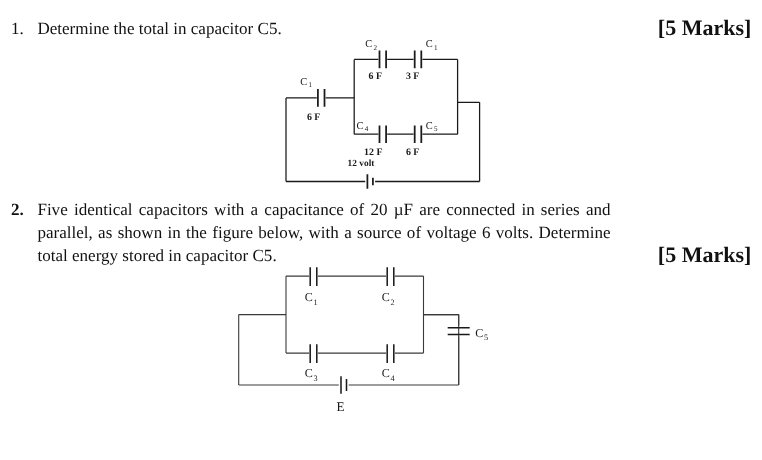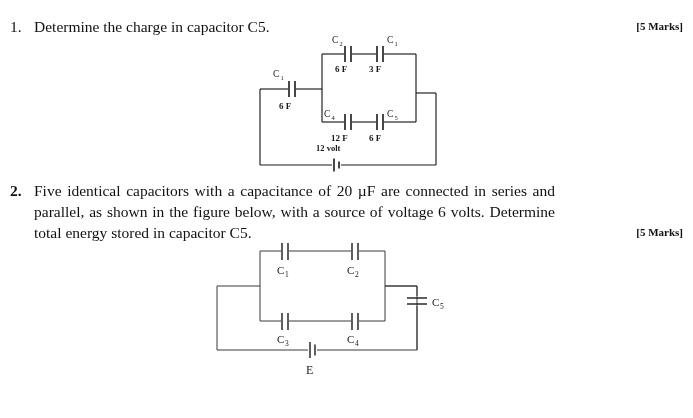--- a/index.html
+++ b/index.html
@@ -52,21 +52,21 @@
     margin: 0;
     padding-right: 128px;
   }
   .q-text-oneline {
     padding-right: 0;
   }
   .marks {
     position: absolute;
     right: 0;
     font-weight: bold;
-    font-size: 11px;
+    font-size: 20px;
     line-height: 21px;
     white-space: nowrap;
   }
   #marks-1 { top: 0; }
   #marks-2 { top: 42px; }
 
   
   .figure {
     position: absolute;
   }
@@ -92,21 +92,21 @@
   .plate-thin { stroke: #1a1a1a; stroke-width: 1.4; fill: none; }
 </style>
 </head>
 <body>
 
 <div class="page">
 
   <div class="question" id="question-1">
     <span class="q-number">1.</span>
     <div class="q-body">
-      <p class="q-text q-text-oneline">Determine the charge in capacitor C5.</p>
+      <p class="q-text q-text-oneline">Determine the total in capacitor C5.</p>
       <span class="marks" id="marks-1">[5 Marks]</span>
     </div>
   </div>
 
   <div class="figure" id="figure-1">
     <svg width="210" height="138" viewBox="0 0 210 138" xmlns="http://www.w3.org/2000/svg">
 
       <path class="wire" d="M 12 55 L 12 131"></path>
 
       <path class="wire" d="M 12 131 L 84 131"></path>

